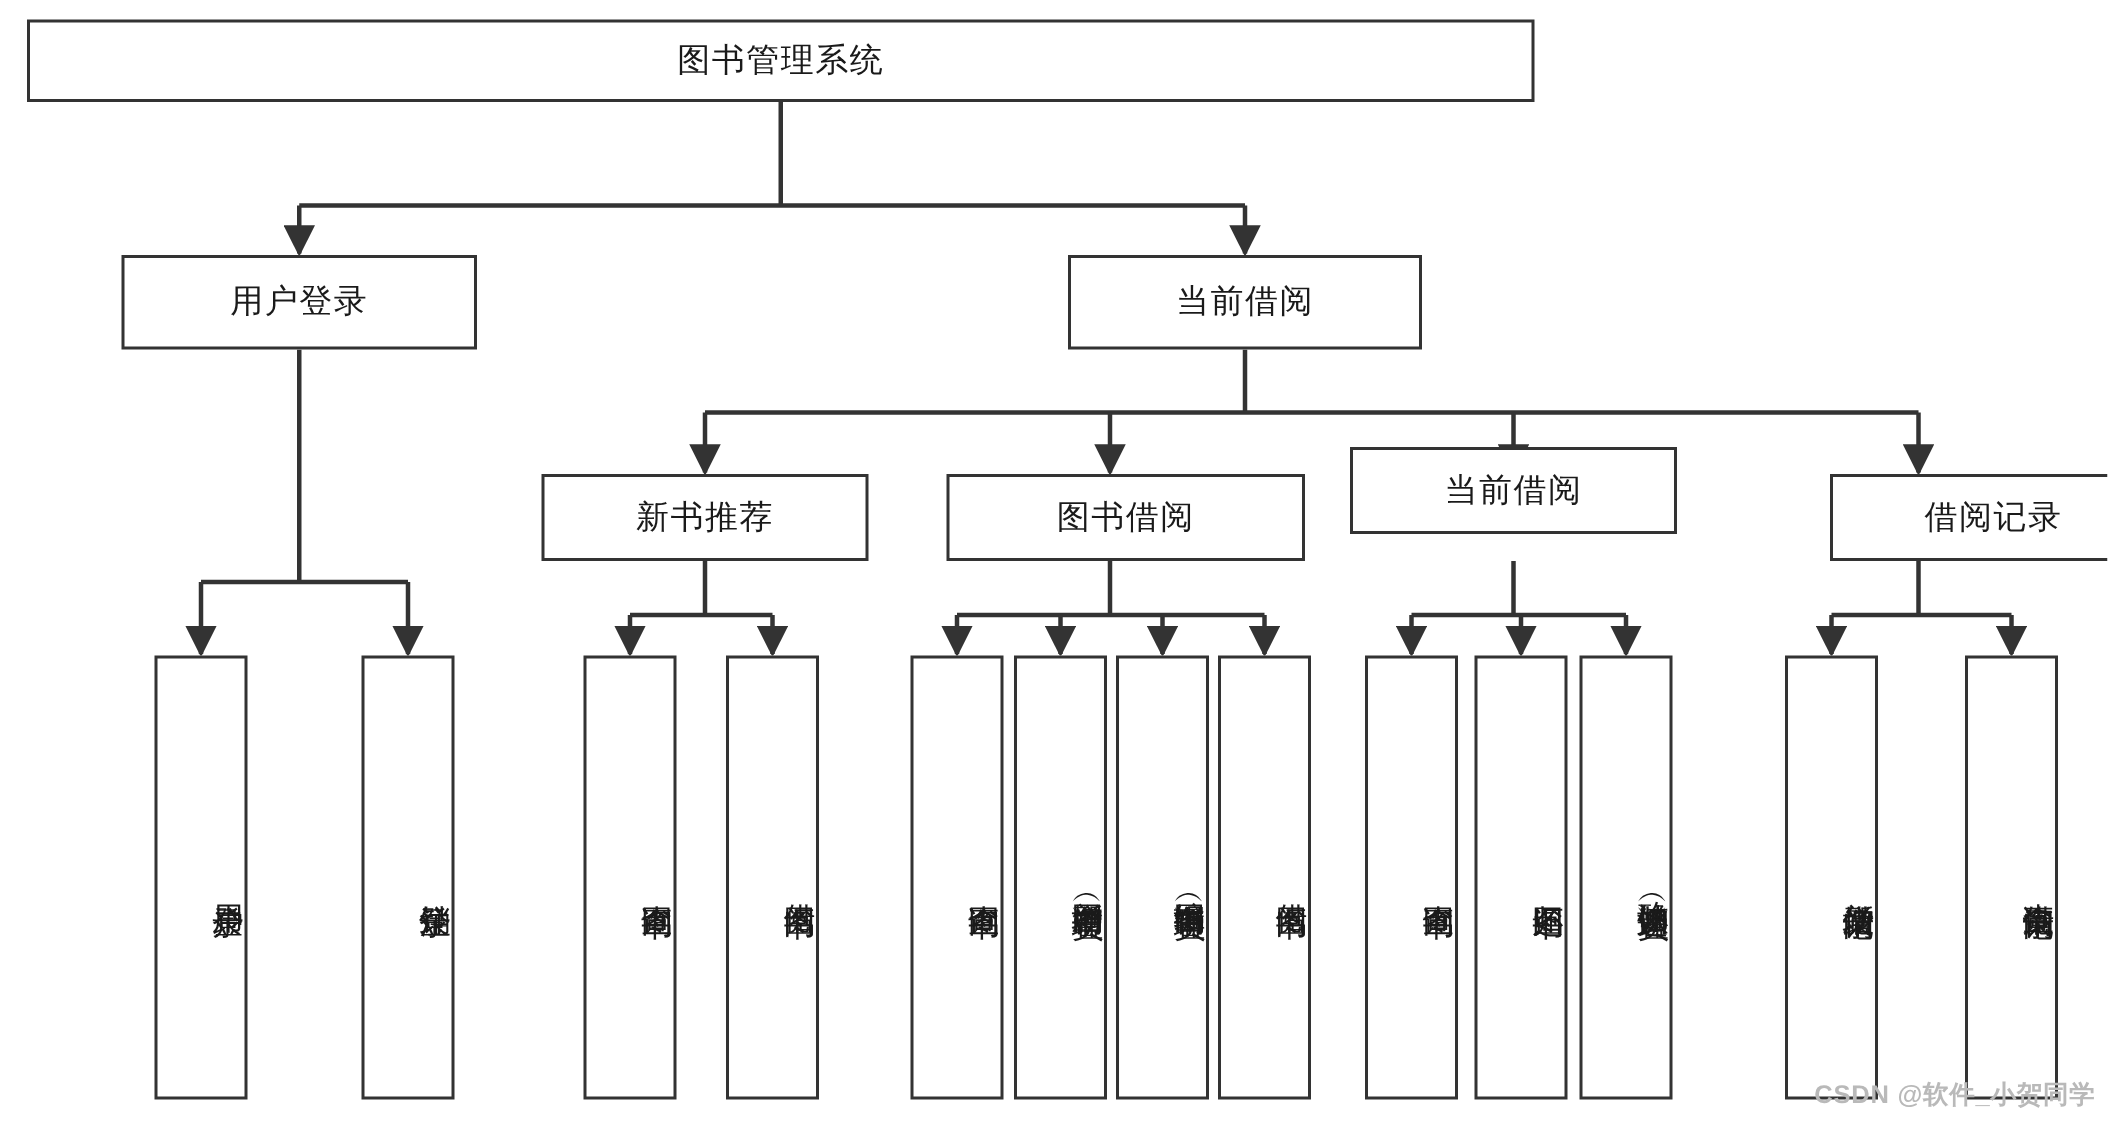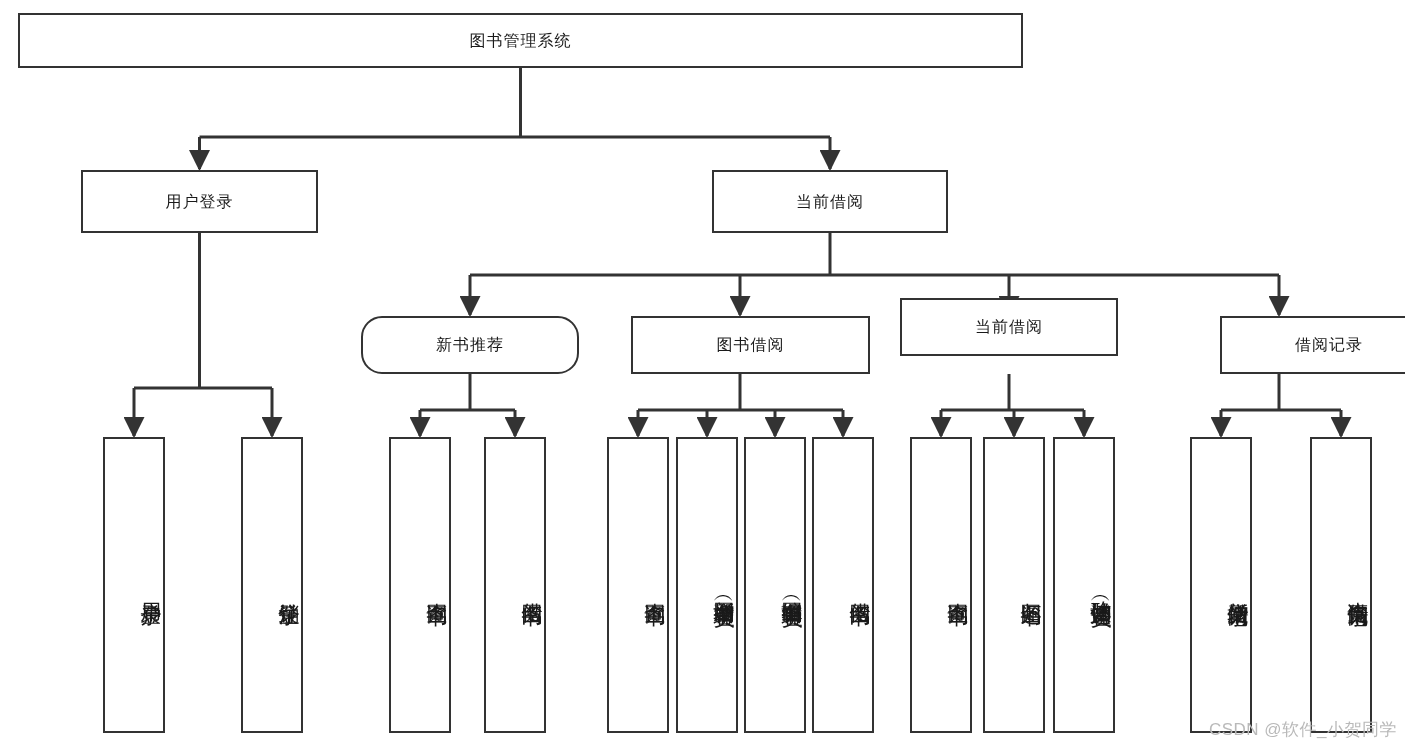--- a/index.html
+++ b/index.html
@@ -30,21 +30,21 @@
     position: absolute;
     box-sizing: border-box;
     background: #ffffff;
     border: 2px solid #333333;
     display: flex;
     align-items: center;
     justify-content: center;
     color: #1a1a1a;
   }
   .node.horiz {
-    font-size: 16px;
+    font-size: 22px;
     line-height: 1.1;
     letter-spacing: 1px;
   }
   .node.vert {
     font-size: 21px;
     line-height: 1.18;
     letter-spacing: 1px;
     writing-mode: vertical-rl;
     text-orientation: upright;
     align-items: flex-start;
@@ -61,20 +61,21 @@
   }
   #watermark {
     position: absolute;
     right: 8px;
     bottom: 6px;
     font-size: 17px;
     color: #b9b9b9;
     letter-spacing: 0.5px;
     white-space: nowrap;
     user-select: none;
+    font-weight: bold;
   }
 </style>
 </head>
 <body>
 
 <div id="canvas">
 
   <svg id="wires" viewBox="0 0 1405 747" width="1405" height="747" xmlns="http://www.w3.org/2000/svg">
     <defs>
       <marker id="arrow" viewBox="0 0 10 10" refX="9" refY="5" markerWidth="7" markerHeight="7" orient="auto-start-reverse">
@@ -121,21 +122,21 @@
   <div id="nodes-layer">
       <div class="node horiz" style="left: 18px; top: 13px; width: 1005px; height: 55px;">
         <span class="label">图书管理系统</span>
       </div>
       <div class="node horiz" style="left: 81px; top: 170px; width: 237px; height: 63px;">
         <span class="label">用户登录</span>
       </div>
       <div class="node horiz" style="left: 712px; top: 170px; width: 236px; height: 63px;">
         <span class="label">当前借阅</span>
       </div>
-      <div class="node horiz" style="left: 361px; top: 316px; width: 218px; height: 58px; border-radius: 21px;">
+      <div class="node horiz" style="left: 361px; top: 316px; width: 218px; height: 58px;">
         <span class="label">新书推荐</span>
       </div>
       <div class="node horiz" style="left: 631px; top: 316px; width: 239px; height: 58px;">
         <span class="label">图书借阅</span>
       </div>
       <div class="node horiz" style="left: 900px; top: 298px; width: 218px; height: 58px;">
         <span class="label">当前借阅</span>
       </div>
       <div class="node horiz" style="left: 1220px; top: 316px; width: 218px; height: 58px;">
         <span class="label">借阅记录</span>

